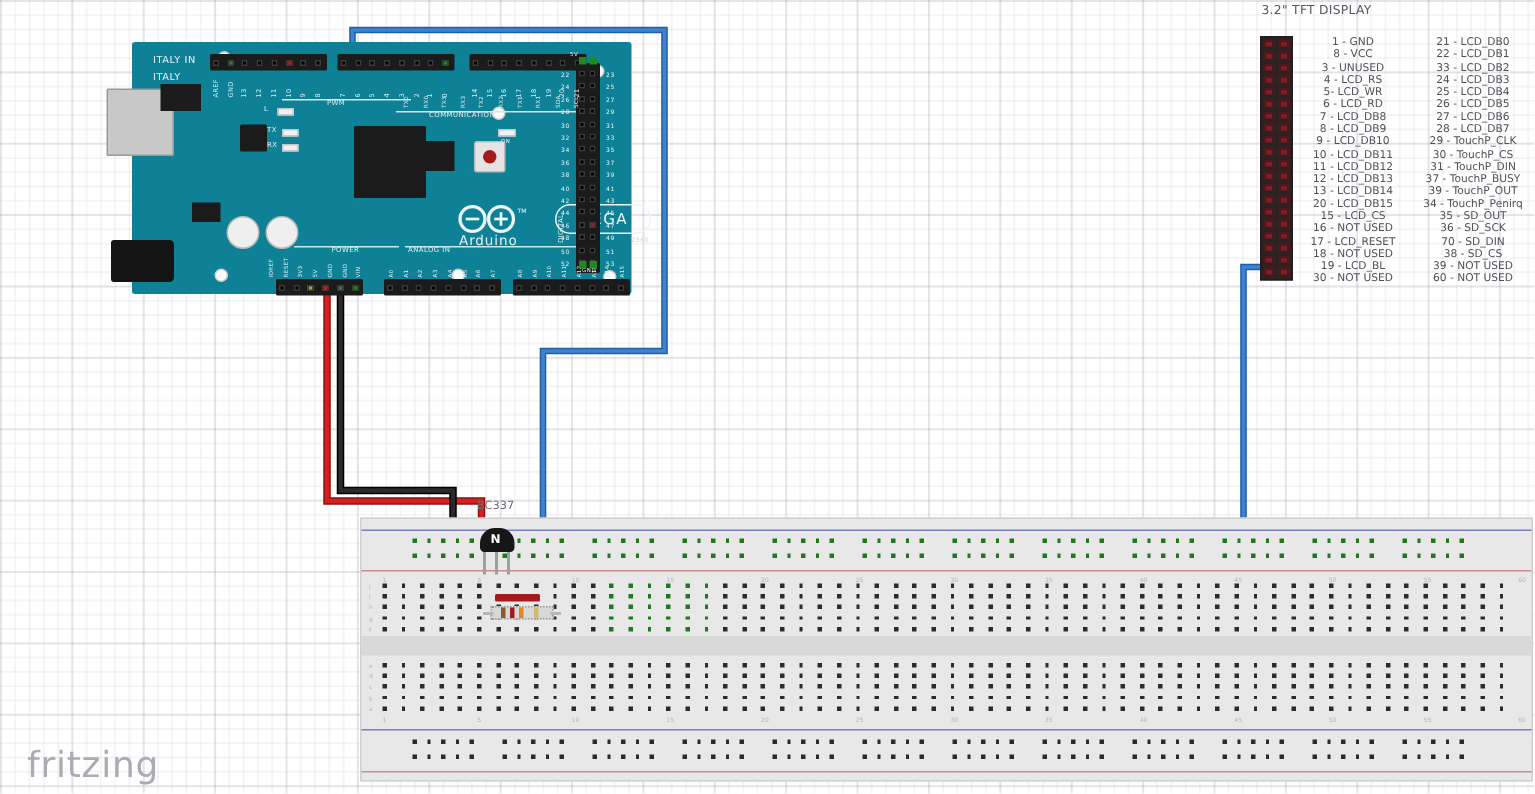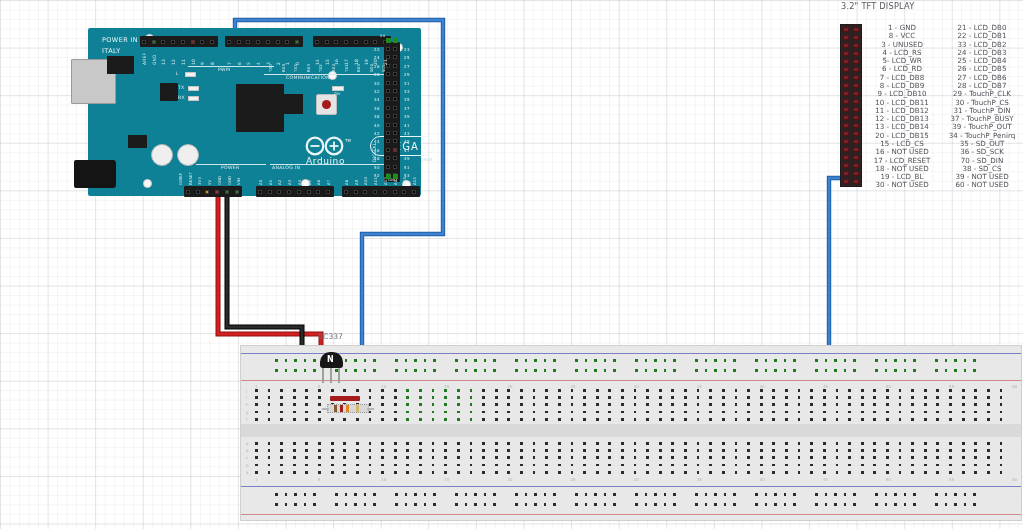--- a/index.html
+++ b/index.html
@@ -137,21 +137,21 @@
 </svg>
 
 <div class="layer" id="parts">
 
   <div id="arduino">
 
     <div id="usb"></div>
     <div id="barrel"></div>
     <div id="vreg"></div>
 
-    <div class="board-txt" style="left:14px;top:8px;font-size:6.5px;">POWER IN</div>
+    <div class="board-txt" style="left:14px;top:8px;font-size:6.5px;">ITALY IN</div>
     <div class="board-txt" style="left:14px;top:19px;font-size:6.5px;">ITALY</div>
 
     <div class="mcu" style="left:148px;top:56px;width:48px;height:48px;"></div>
     <div class="mcu" style="left:72px;top:55px;width:18px;height:18px;"></div>
 
     <div class="elcap" style="left:63px;top:116px;"></div>
     <div class="elcap" style="left:89px;top:116px;"></div>
 
     <div class="mount" style="left:57px;top:6px;"></div>
     <div class="mount" style="left:55px;top:151px;"></div>
@@ -1400,13 +1400,14 @@
         <div class="pinrow">36 - SD_SCK</div>
         <div class="pinrow">70 - SD_DIN</div>
         <div class="pinrow">38 - SD_CS</div>
         <div class="pinrow">39 - NOT USED</div>
         <div class="pinrow">60 - NOT USED</div>
       </div>
   </div>
 
   <div id="bc337-label">BC337</div>
 
+  <div id="fritzing-logo">fritzing</div>
 </div>
 
 </body></html>

